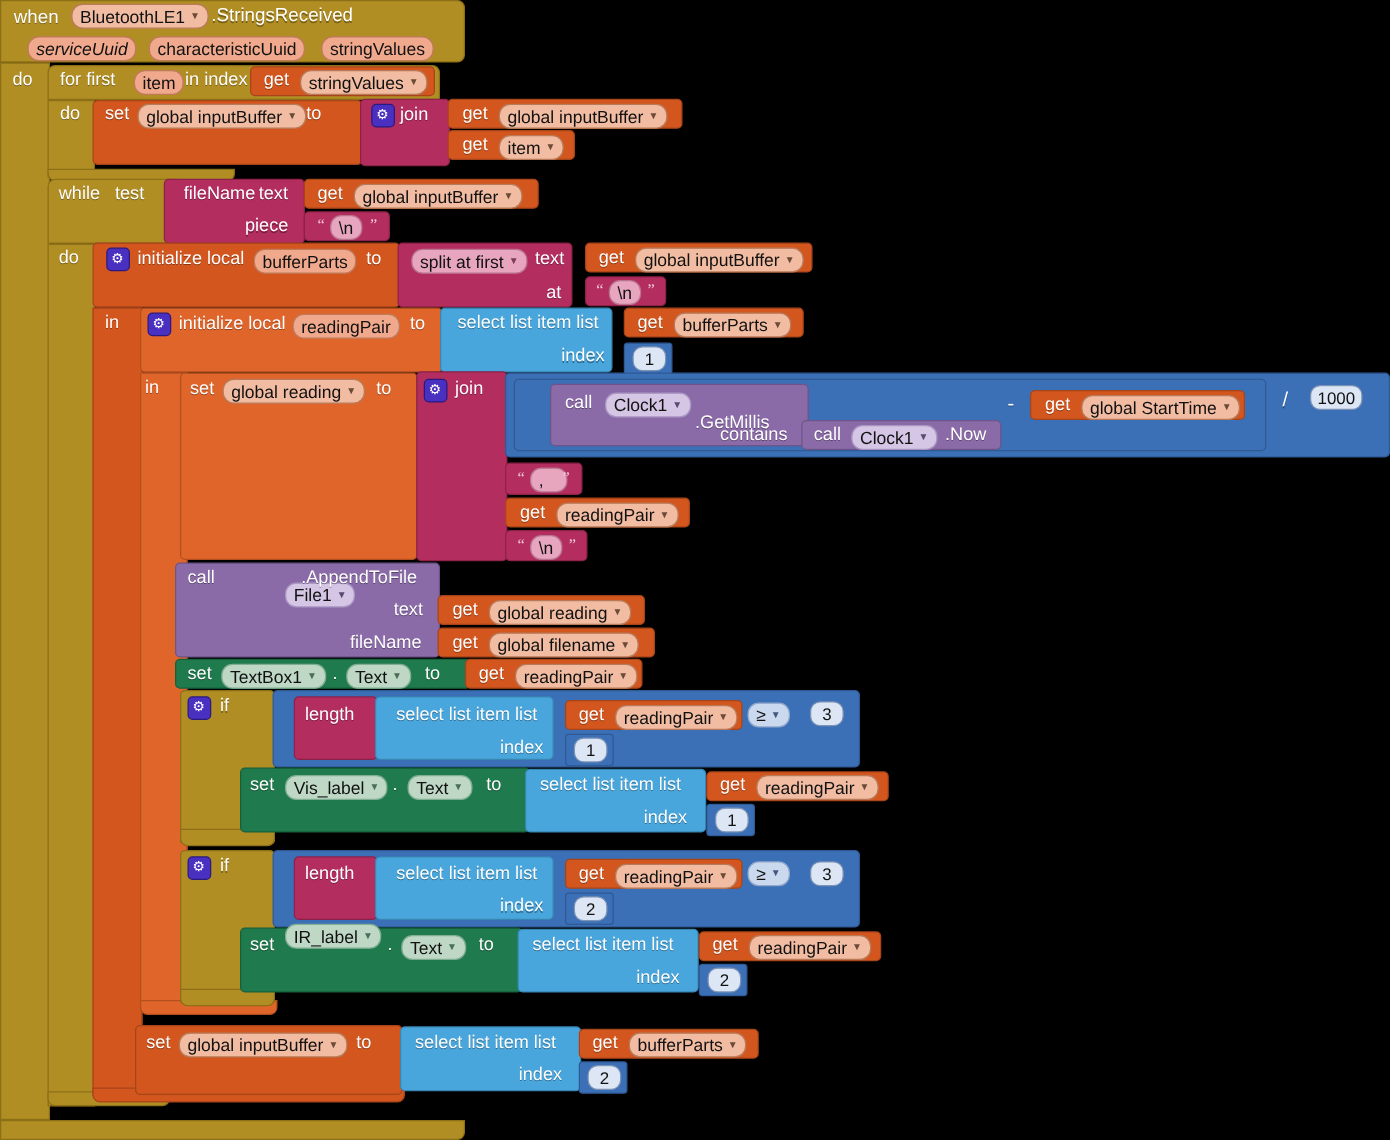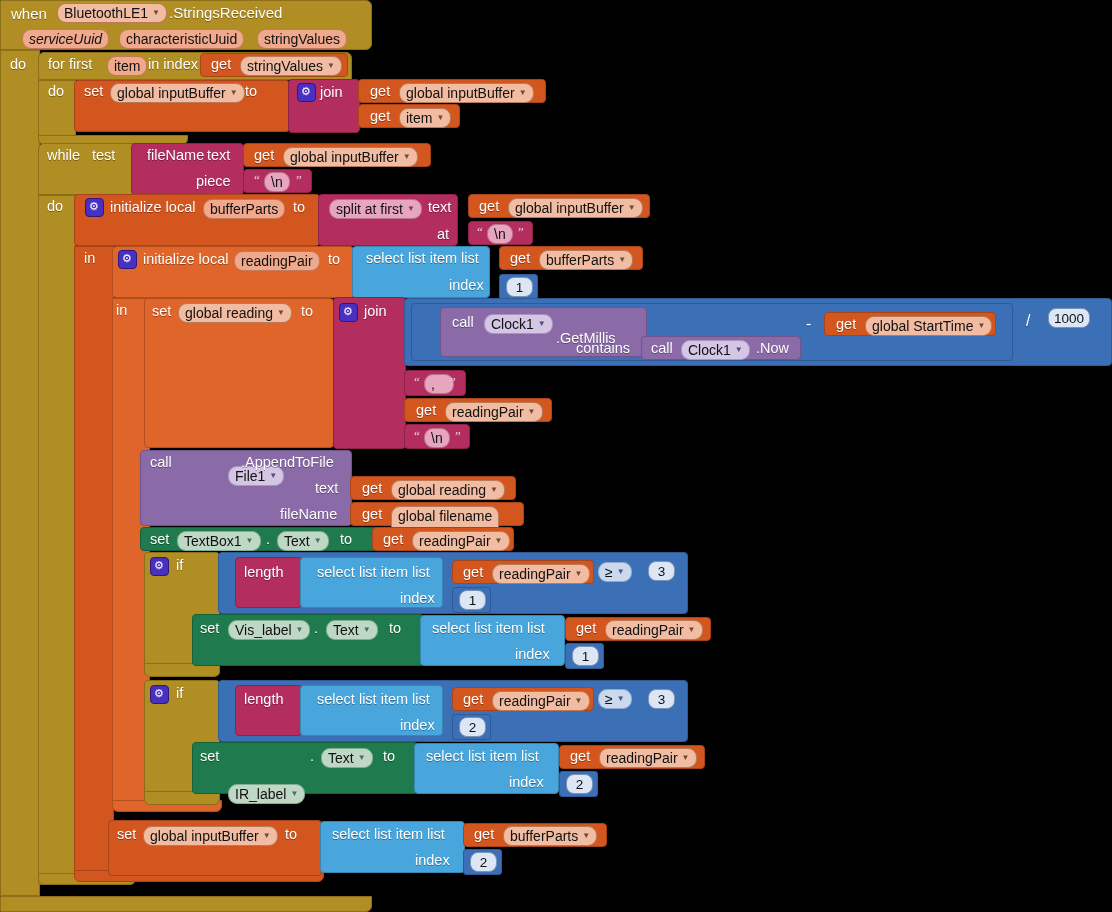--- a/index.html
+++ b/index.html
@@ -288,21 +288,21 @@
 
   <div class="blk c-var" style="left:350px;top:476px;width:166px;height:24px;"></div>
   <div class="lbl" style="position:absolute;left:362px;top:481px;">get</div>
   <div class="field" style="position:absolute;left:391px;top:480px;">
     <span>global reading</span>
     <span class="caret">▼</span>
   </div>
 
   <div class="blk c-var" style="left:350px;top:502px;width:174px;height:24px;"></div>
   <div class="lbl" style="position:absolute;left:362px;top:507px;">get</div>
-  <div class="field" style="position:absolute;left:391px;top:506px;flex-direction:column;">
+  <div class="field" style="position:absolute;left:391px;top:506px;">
     <span>global filename</span>
     <span class="caret">▼</span>
   </div>
 
   <div class="blk c-set" style="left:140px;top:527px;width:237px;height:24px;"></div>
   <div class="lbl" style="position:absolute;left:150px;top:532px;">set</div>
   <div class="field comp" style="position:absolute;left:177px;top:531px;">
     <span>TextBox1</span>
     <span class="caret" style="color:#4b6e59;">▼</span>
   </div>
@@ -407,21 +407,21 @@
   </div>
 
   <div class="field blue" style="position:absolute;left:598px;top:689px;">
     <span>≥</span>
     <span class="caret blue">▼</span>
   </div>
   <span class="num" style="position:absolute;left:648px;top:689px;">3</span>
 
   <div class="blk c-set" style="left:192px;top:742px;width:226px;height:52px;"></div>
   <div class="lbl" style="position:absolute;left:200px;top:749px;">set</div>
-  <div class="field comp" style="position:absolute;left:228px;top:784px;">
+  <div class="field comp" style="position:absolute;left:228px;top:739px;">
     <span>IR_label</span>
     <span class="caret" style="color:#4b6e59;">▼</span>
   </div>
   <div class="lbl" style="position:absolute;left:310px;top:749px;">.</div>
   <div class="field comp" style="position:absolute;left:321px;top:748px;">
     <span>Text</span>
     <span class="caret" style="color:#4b6e59;">▼</span>
   </div>
   <div class="lbl" style="position:absolute;left:383px;top:749px;">to</div>
 

